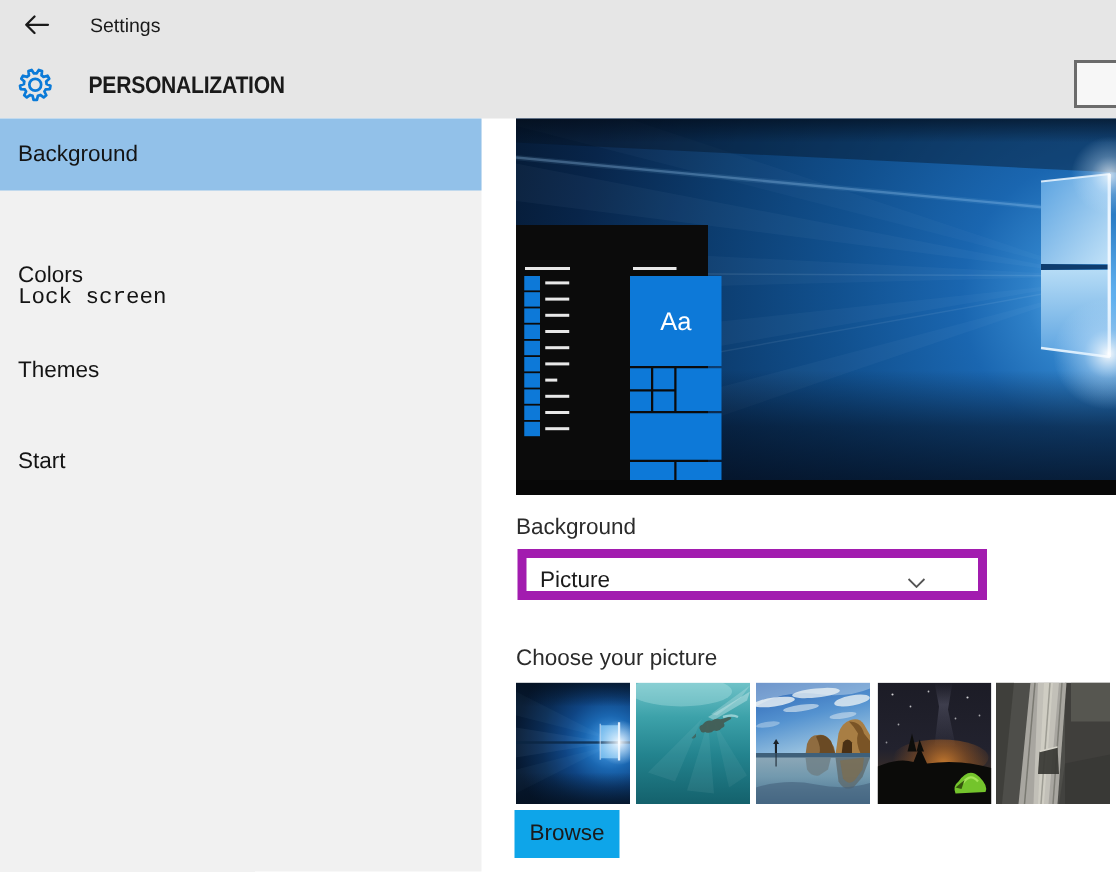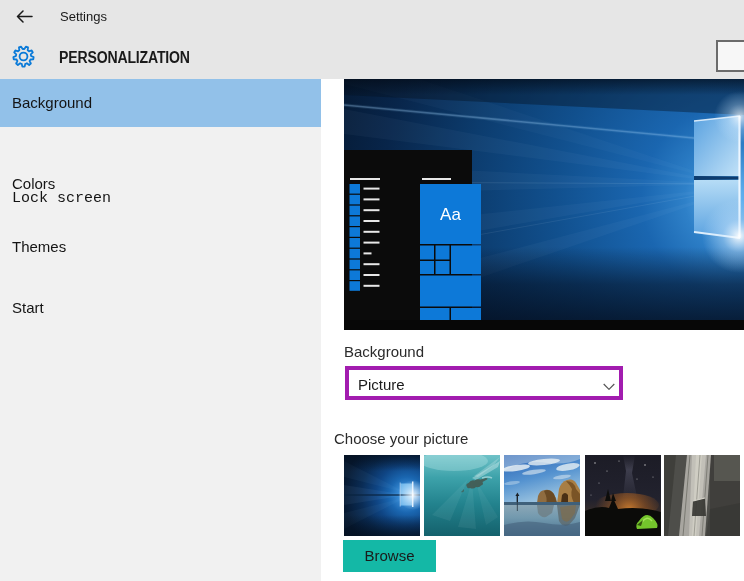--- a/index.html
+++ b/index.html
@@ -18,25 +18,25 @@
 #nav3{top:144px;}
 #nav4{top:205px;}
 #preview{position:absolute;left:344px;top:79px;width:400px;height:251px;overflow:hidden;background:#0a2c55;}
 #startpanel{position:absolute;left:0px;top:71px;width:128px;height:170px;background:#0b0b0b;}
 #taskbar{position:absolute;left:0px;top:241px;width:400px;height:10px;background:#070707;}
 #samplewin{position:absolute;left:202px;top:28px;width:148px;height:126px;background:#fff;}
 #samplewin .tbar{position:absolute;left:0;top:0;width:148px;height:10px;background:#e3e3e3;}
 #samplewin .tsq{position:absolute;left:0;top:0;width:12px;height:10px;background:#0a7ad8;}
 #samplewin .stext{position:absolute;left:9px;top:17px;font-size:12px;color:#1a1a1a;}
 #bgLabel{position:absolute;left:344px;top:343px;font-size:15px;color:#2b2b2b;}
-#dropdown{position:absolute;left:345px;top:366px;width:278px;height:34px;border:4px solid #a21caf;background:#fff;}
+#dropdown{position:absolute;left:345px;top:366px;width:313px;height:34px;border:6px solid #a21caf;background:#fff;}
 #dropdown .dtext{position:absolute;left:9px;top:6px;font-size:15px;color:#1a1a1a;}
-#chooseLabel{position:absolute;left:334px;top:430px;font-size:15px;color:#2b2b2b;}
+#chooseLabel{position:absolute;left:344px;top:430px;font-size:15px;color:#2b2b2b;}
 .thumb{position:absolute;top:455px;width:76px;height:81px;overflow:hidden;}
-#browse{position:absolute;left:343px;top:540px;width:93px;height:32px;background:#14b8a6;color:#1a1a1a;font-size:15px;text-align:center;line-height:32px;}
+#browse{position:absolute;left:343px;top:540px;width:70px;height:32px;background:#0ea5e9;color:#1a1a1a;font-size:15px;text-align:center;line-height:32px;}
 </style>
 </head>
 <body>
 <div id="header">
   <svg class="abs" style="left:16px;top:10px" width="17" height="13" viewBox="0 0 17 13">
     <path d="M1.5 6.5 H16 M1.5 6.5 L7 1 M1.5 6.5 L7 12" stroke="#1a1a1a" stroke-width="1.5" fill="none" stroke-linecap="round" stroke-linejoin="round"></path>
   </svg>
   <div id="settingsTxt">Settings</div>
   <svg class="abs" style="left:12px;top:45px" width="23" height="23" viewBox="0 0 24 24">
     <path d="M12.00,4.10 L12.88,4.15 L14.49,1.70 L16.71,2.51 L16.37,5.42 L17.08,5.95 L17.72,6.55 L20.53,5.71 L21.71,7.76 L19.58,9.77 L19.78,10.63 L19.88,11.50 L22.58,12.67 L22.17,14.99 L19.24,15.16 L18.84,15.95 L18.36,16.69 L19.68,19.31 L17.87,20.83 L15.51,19.08 L14.70,19.42 L13.86,19.68 L13.18,22.53 L10.82,22.53 L10.14,19.68 L9.30,19.42 L8.49,19.08 L6.13,20.83 L4.32,19.31 L5.64,16.69 L5.16,15.95 L4.76,15.16 L1.83,14.99 L1.42,12.67 L4.12,11.50 L4.22,10.63 L4.42,9.77 L2.29,7.76 L3.47,5.71 L6.28,6.55 L6.92,5.95 L7.63,5.42 L7.29,2.51 L9.51,1.70 L11.12,4.15 Z" fill="none" stroke="#0a7ad8" stroke-width="1.9" stroke-linejoin="round"></path>

